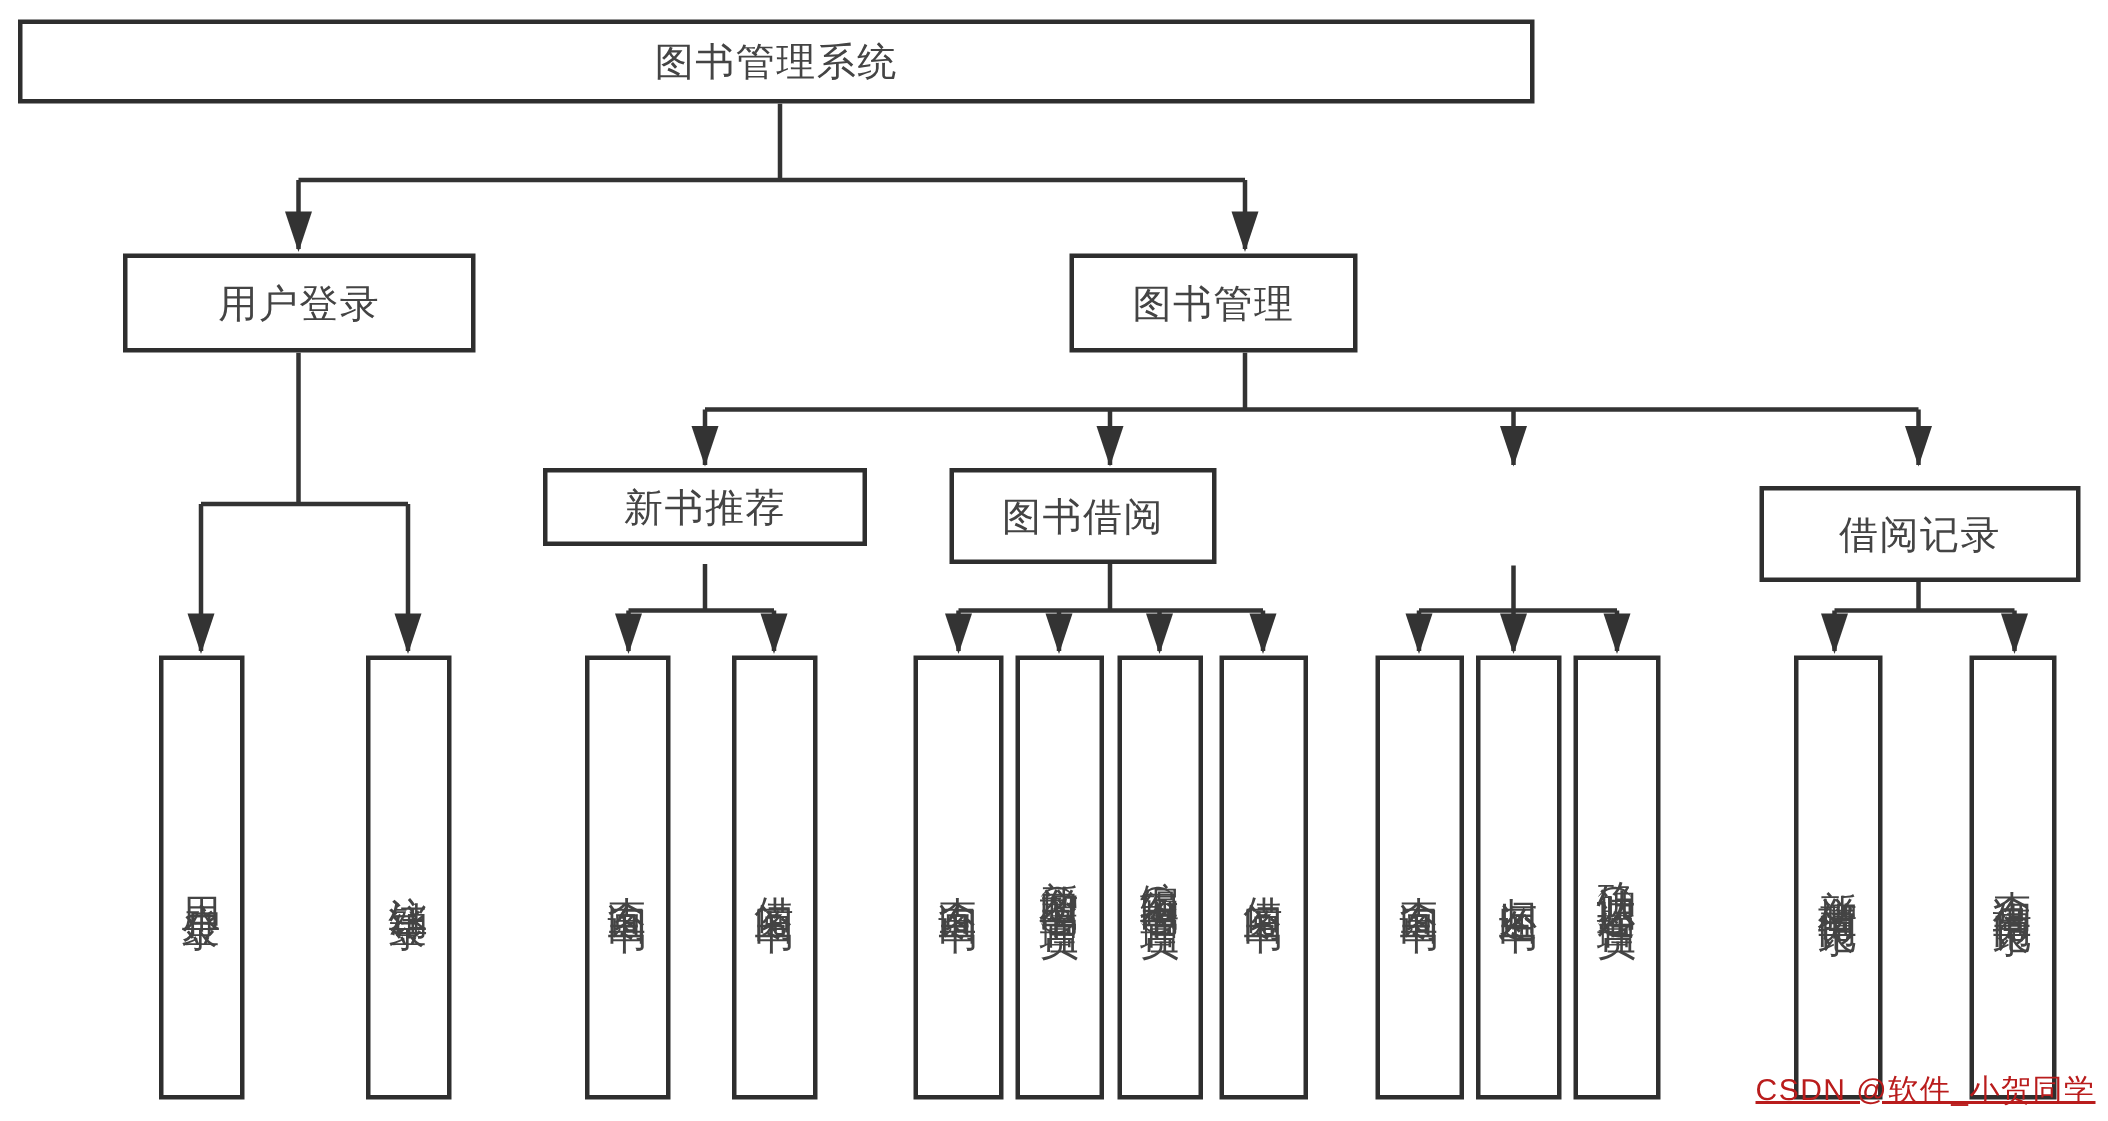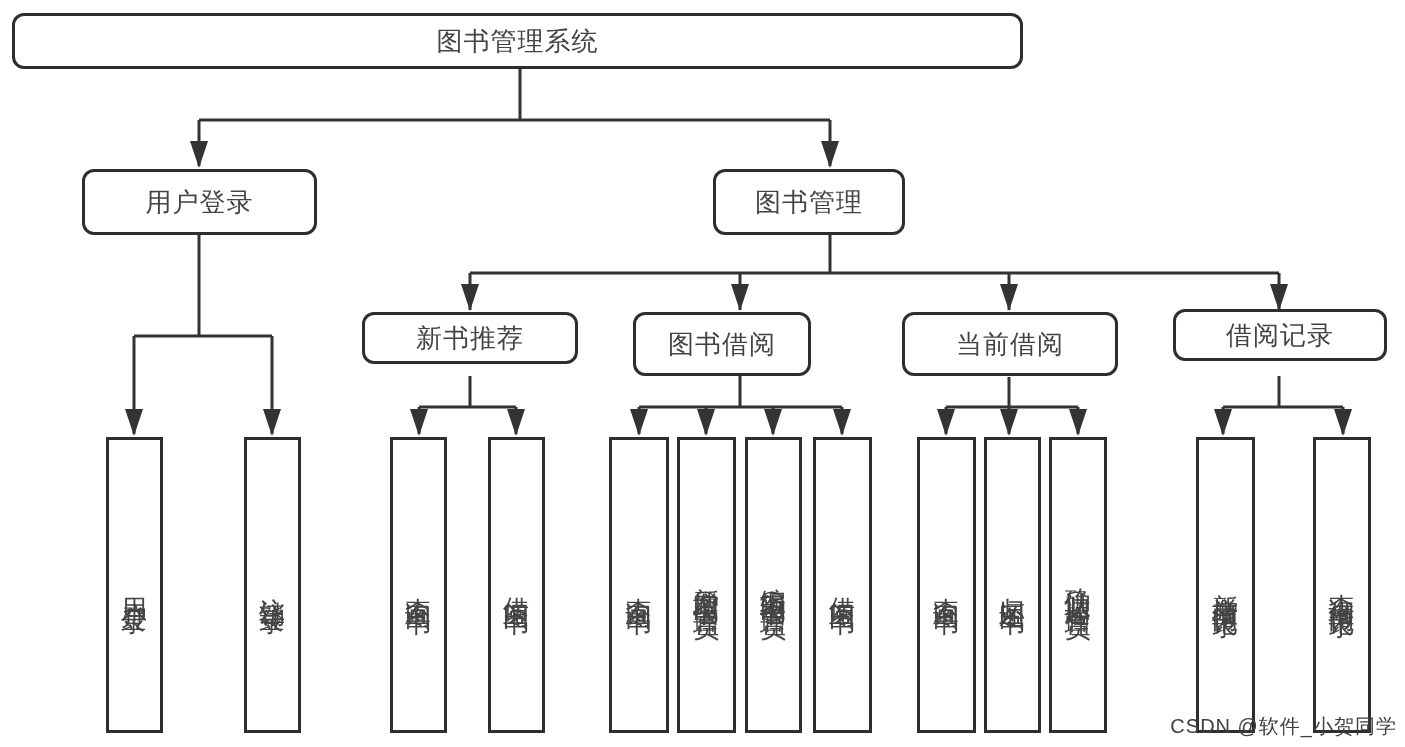--- a/index.html
+++ b/index.html
@@ -21,38 +21,38 @@
     align-items:center;
     justify-content:center;
     z-index:2;
     text-align:center;
   }
   .h-box{
     font-size:26px;
     letter-spacing:1px;
     line-height:1;
     white-space:nowrap;
-    border-radius:12px;
   }
   .v-box{
     writing-mode:vertical-rl;
     text-orientation:mixed;
     font-size:26px;
     letter-spacing:4px;
     line-height:1;
   }
   .watermark{
     position:absolute;
     right:8px;
     bottom:7px;
     z-index:3;
     font-size:20px;
-    color:#404040;
+    color:#b91c1c;
     letter-spacing:1px;
     white-space:nowrap;
+    text-decoration:underline;
   }
 </style>
 </head>
 <body>
 
 <div id="stage">
 
   <svg id="connectors" width="1405" height="747" viewBox="0 0 1405 747">
     <g stroke="#333333" stroke-width="3" fill="none">
       <path d="M520 69 V120 M199 120 H830 M199 120 V166 M830 120 V166"></path>
@@ -86,22 +86,21 @@
       </g>
   </svg>
 
   <div class="box h-box" style="left:12px;top:13px;width:1011px;height:56px">图书管理系统</div>
 
   <div class="box h-box" style="left:82px;top:169px;width:235px;height:66px">用户登录</div>
   <div class="box h-box" style="left:713px;top:169px;width:192px;height:66px">图书管理</div>
 
   <div class="box h-box" style="left:362px;top:312px;width:216px;height:52px">新书推荐</div>
   <div class="box h-box" style="left:633px;top:312px;width:178px;height:64px">图书借阅</div>
-  <div class="box h-box" style="left:902px;top:312px;width:216px;height:64px">当前借阅</div>
-  <div class="box h-box" style="left:1173px;top:309px;width:214px;height:52px">借阅记录</div>
+  <div class="box h-box" style="left:1173px;top:324px;width:214px;height:64px">借阅记录</div>
 
   <div class="box v-box" style="left:106px;top:437px;width:57px;height:296px">用户登录</div>
   <div class="box v-box" style="left:244px;top:437px;width:57px;height:296px">注销登录</div>
 
   <div class="box v-box" style="left:390px;top:437px;width:57px;height:296px">查询图书</div>
   <div class="box v-box" style="left:488px;top:437px;width:57px;height:296px">借阅图书</div>
 
   <div class="box v-box" style="left:609px;top:437px;width:60px;height:296px">查询图书</div>
   <div class="box v-box" style="left:677px;top:437px;width:59px;height:296px">新增图书（管理员）</div>
   <div class="box v-box" style="left:745px;top:437px;width:57px;height:296px">编辑图书（管理员）</div>

